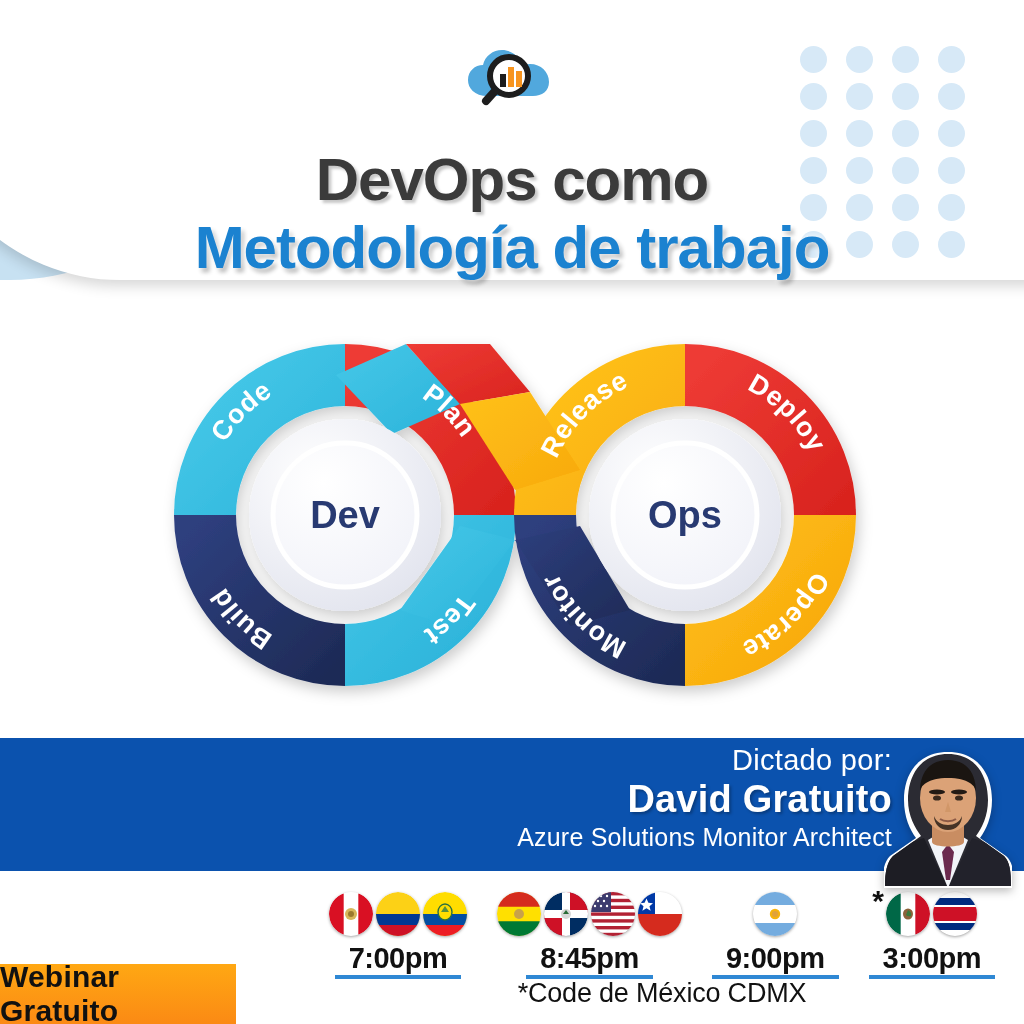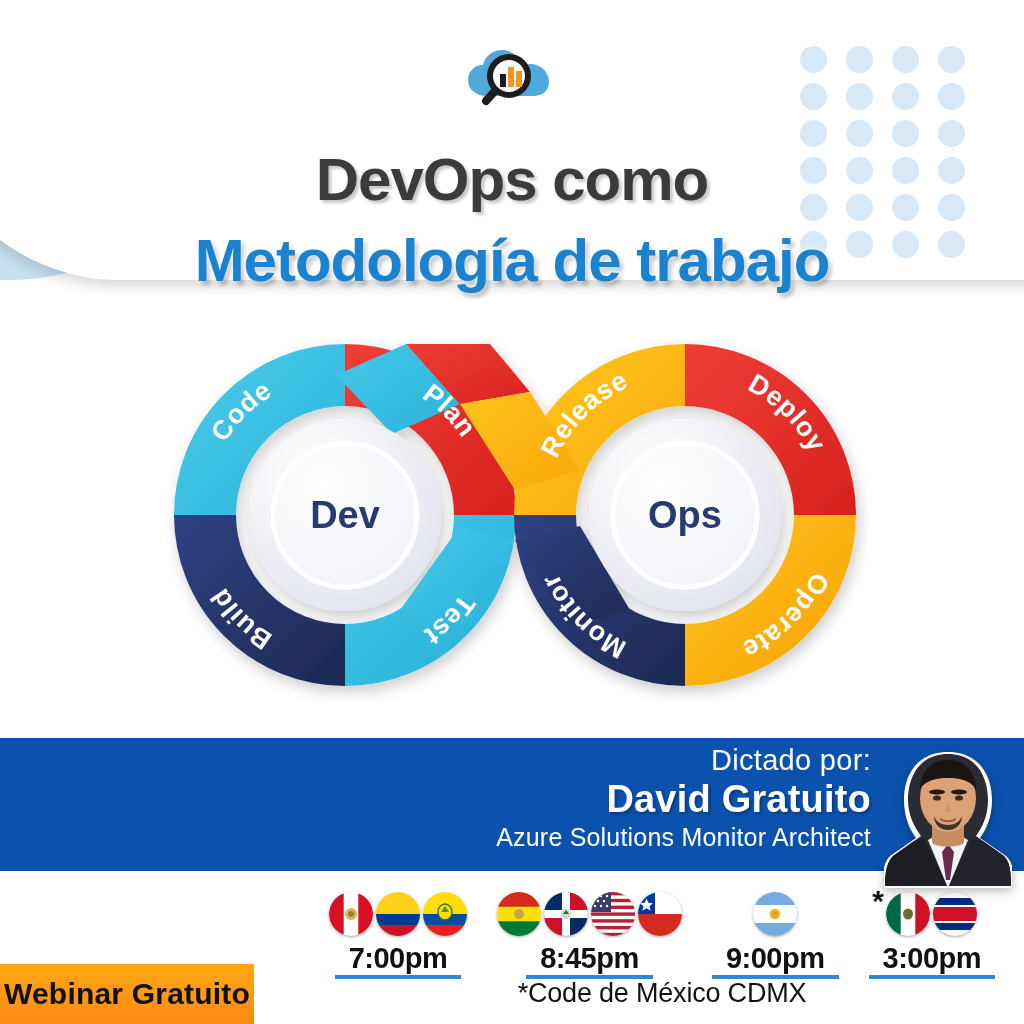--- a/index.html
+++ b/index.html
@@ -42,21 +42,21 @@
 
   
   .title-wrap{position:absolute;left:0;top:150px;width:1024px;text-align:center;z-index:5;}
   .title-line1{
     font-size:60px;font-weight:bold;color:#3b3b3b;
     letter-spacing:-1px;line-height:1.0;
     text-shadow:3px 3px 3px rgba(0,0,0,0.22);
   }
   .title-line2{
     font-size:60px;font-weight:bold;color:#1b82d0;
-    letter-spacing:-1px;line-height:1.08;margin-top:19px;
+    letter-spacing:-1px;line-height:1.08;margin-top:6px;
     text-shadow:0 0 6px #ffffff, 3px 4px 4px rgba(0,0,0,0.30);
   }
 
   
   .loop{position:absolute;left:160px;top:330px;width:710px;height:370px;z-index:6;}
   .loop svg{display:block;width:710px;height:370px;overflow:visible;}
   .loop-label{
     font-family:"Liberation Sans", sans-serif;
     font-weight:bold;fill:#ffffff;font-size:27px;
     letter-spacing:0.5px;
@@ -65,21 +65,21 @@
     font-family:"Liberation Sans", sans-serif;
     font-weight:bold;fill:#283a72;font-size:38px;
   }
 
   
   .blue-bar{
     position:absolute;left:0;top:738px;width:1024px;height:133px;
     background:#0b52ae;z-index:7;
   }
   .speaker-text{
-    position:absolute;right:153px;top:744px;width:560px;
+    position:absolute;right:132px;top:744px;width:560px;
     text-align:right;color:#ffffff;z-index:9;
   }
   .dictado{font-size:29px;font-weight:normal;line-height:1.15;letter-spacing:0.3px;}
   .speaker-name{
     font-size:38px;font-weight:bold;line-height:1.18;letter-spacing:0.2px;
     text-shadow:2px 2px 3px rgba(0,0,0,0.28);
   }
   .speaker-role{font-size:25px;font-weight:normal;line-height:1.25;letter-spacing:0.2px;}
 
   
@@ -101,21 +101,21 @@
   .date-number{
     position:absolute;left:0;top:50px;width:285px;text-align:center;
     color:#ffffff;font-size:120px;font-weight:bold;line-height:1.0;
     letter-spacing:-2px;text-shadow:3px 4px 4px rgba(0,0,0,0.40);
   }
   .date-month{
     position:absolute;left:0;top:172px;width:285px;text-align:center;
     color:#f59a1e;font-size:42px;letter-spacing:3px;
   }
   .free-bar{
-    position:absolute;left:0;top:964px;width:254px;height:60px;
+    position:absolute;left:0;top:964px;width:236px;height:60px;
     background:linear-gradient(180deg,#ffa813 0%,#fb8a14 100%);
     z-index:12;display:flex;align-items:center;justify-content:center;
   }
   .free-bar span{
     color:#111111;font-size:30px;font-weight:bold;letter-spacing:0.2px;
   }
 
   
   .tz-row{
     position:absolute;left:300px;top:890px;width:724px;height:90px;

